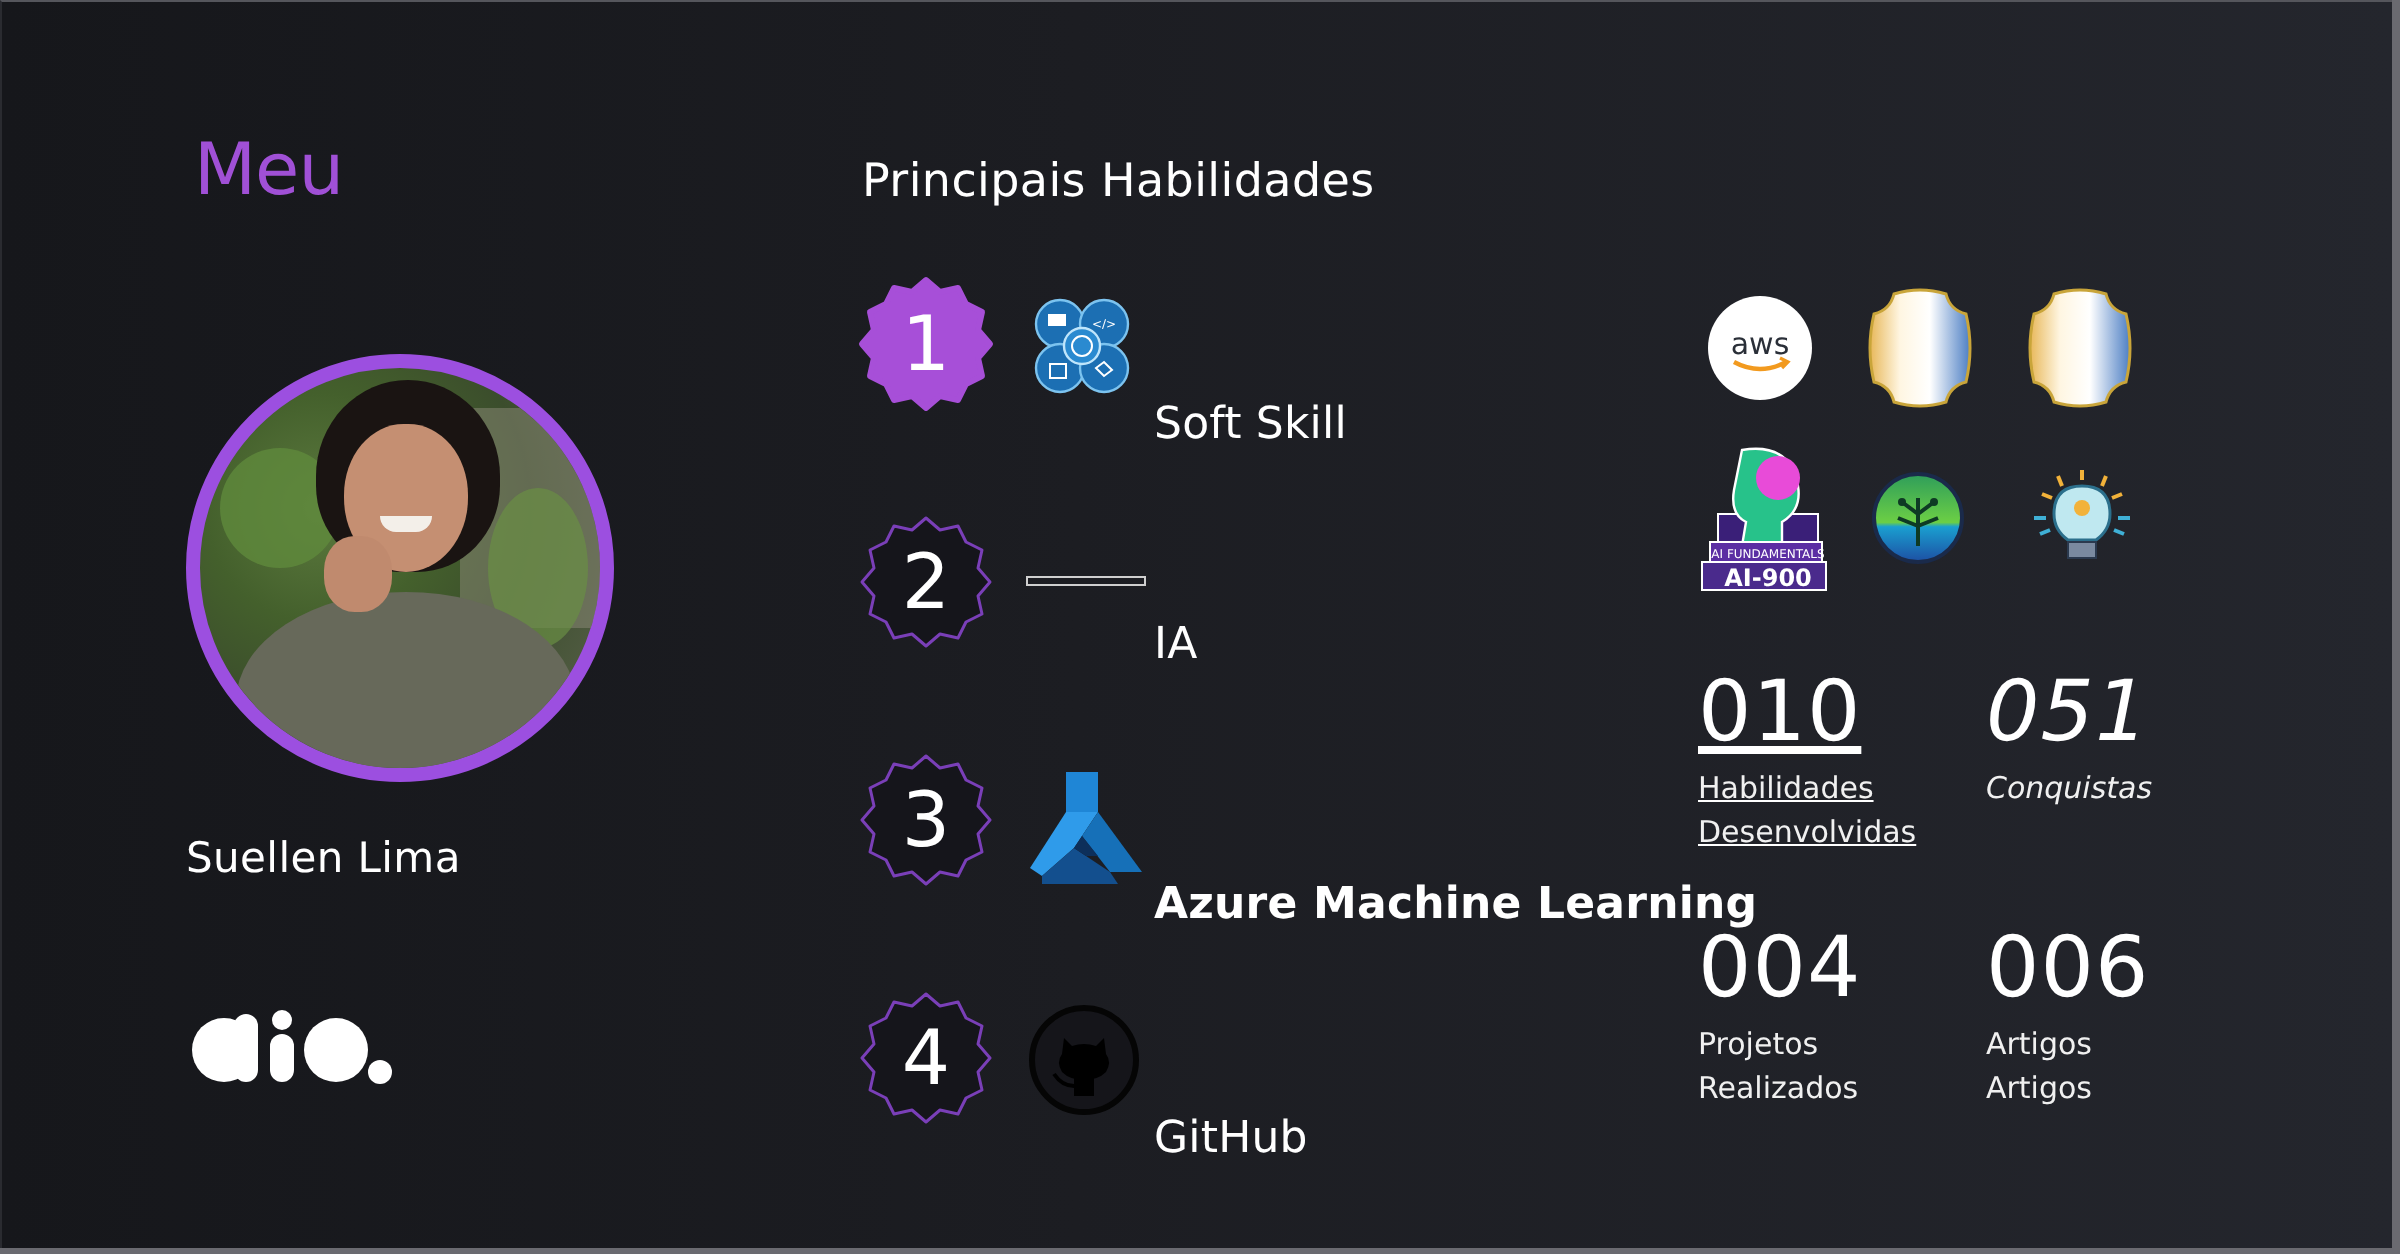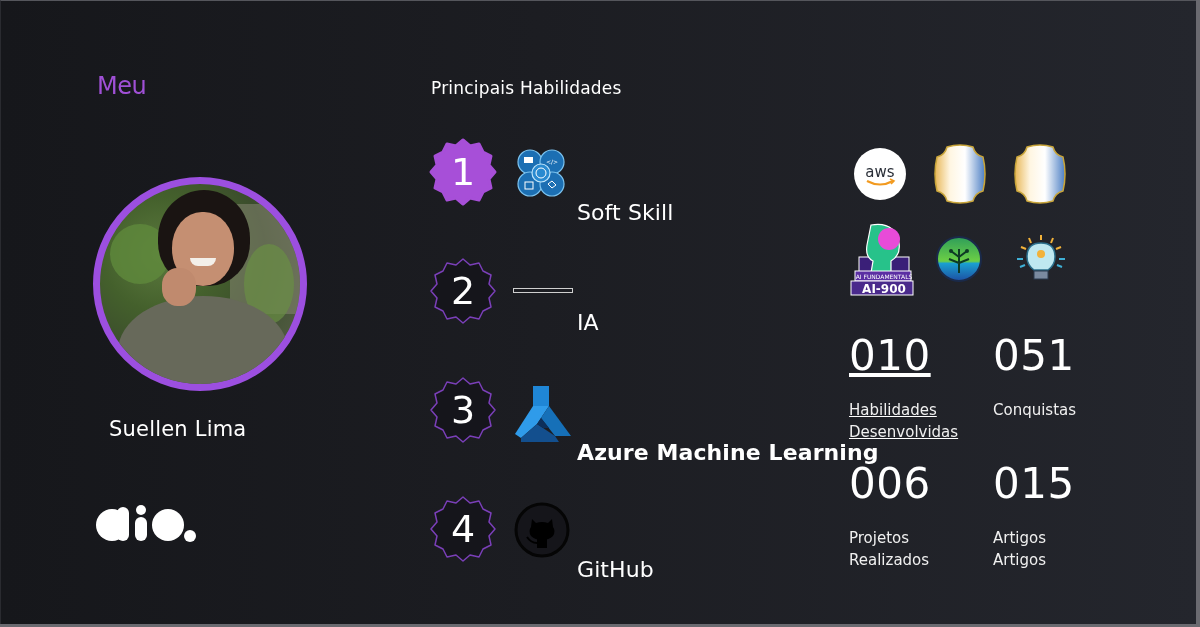--- a/index.html
+++ b/index.html
@@ -7,63 +7,63 @@
     body { font-family: "DejaVu Sans", sans-serif; }
     .card {
       position: absolute; left: 0; top: 0; width: 1196px; height: 624px;
       background: linear-gradient(90deg, #16171b 0%, #1c1d22 45%, #24262d 100%);
       border-top: 1px solid #55565c;
       border-left: 1px solid #2a2b30;
       overflow: hidden;
     }
     .title {
       position: absolute; left: 96px; top: 64px;
-      color: #a050d6; font-size: 24px; line-height: 42px; font-weight: normal;
+      color: #a050d6; font-size: 36px; line-height: 42px; font-weight: normal;
       letter-spacing: -0.5px;
     }
     .avatar {
       position: absolute; left: 92px; top: 176px; width: 214px; height: 214px;
       border-radius: 50%; border: 7px solid #9c4fe0;
       overflow: hidden;
       background: radial-gradient(circle at 30% 35%, #5c7a3e 0%, #44602c 30%, #3b4d2c 55%, #5e6450 100%);
     }
     .avatar .leaf1 { position:absolute; left:10px; top:40px; width:60px; height:60px; border-radius:50%; background:#5f8a3c; opacity:.8; }
     .avatar .leaf2 { position:absolute; right:6px; top:60px; width:50px; height:80px; border-radius:50%; background:#6a8e44; opacity:.7; }
     .avatar .wall { position:absolute; right:0; top:20px; width:70px; height:110px; background:#8c8a78; opacity:.5; }
     .avatar .hair { position:absolute; left:58px; top:6px; width:92px; height:96px; border-radius:50% 50% 45% 45%; background:#1a1412; }
     .avatar .face { position:absolute; left:72px; top:28px; width:62px; height:74px; border-radius:48% 48% 50% 50%; background:#c58f72; }
     .avatar .smile { position:absolute; left:90px; top:74px; width:26px; height:8px; border-radius:0 0 12px 12px; background:#f3efe9; }
     .avatar .body { position:absolute; left:18px; top:112px; width:170px; height:110px; border-radius:50% 50% 10px 10px; background:#67695a; }
     .avatar .hand { position:absolute; left:62px; top:84px; width:34px; height:38px; border-radius:45%; background:#c08a6e; }
     .name {
-      position: absolute; left: 92px; top: 416px; color: #ffffff; font-size: 21px; letter-spacing: 0.2px; margin-left: 16px;
+      position: absolute; left: 92px; top: 416px; color: #ffffff; font-size: 21px; letter-spacing: 0.2px;
     }
     .dio-logo { position: absolute; left: 94px; top: 500px; width: 104px; height: 44px; }
 
-    .section-title { position: absolute; color: #ffffff; font-size: 17px; letter-spacing: 0.2px; }
+    .section-title { position: absolute; color: #ffffff; font-size: 23px; letter-spacing: 0.2px; }
     .skills-title { left: 430px; top: 77px; }
     .ach-title { left: 843px; top: 76px; }
 
     .skill { position: absolute; left: 428px; height: 70px; width: 460px; }
     .badge { position: absolute; left: 0; top: 0; width: 68px; height: 68px; }
     .badge-num {
       position: absolute; left: 0; top: 0; width: 68px; height: 68px;
       display: flex; align-items: center; justify-content: center;
       color: #ffffff; font-size: 38px;
     }
     .skill-icon { position: absolute; left: 86px; top: 9px; width: 52px; height: 52px; }
     .skill-label { position: absolute; left: 148px; top: 18px; color: #ffffff; font-size: 22px; white-space: nowrap; letter-spacing: 0.1px; margin-top: 44px; }
     .broken-img { position:absolute; left:84px; top:31px; width:60px; height:5px; border:1px solid #cfcfcf; }
 
     .ach-grid { position: absolute; left: 848px; top: 142px; width: 220px; height: 160px; }
     .ach { position: absolute; width: 56px; height: 56px; }
 
     .stat { position: absolute; color: #ffffff; }
     .stat-num { font-size: 42px; line-height: 46px; letter-spacing: 0.5px; }
-    .stat-label { font-size: 15px; line-height: 22px; color: #f0f0f0; margin-top: 20px; }
+    .stat-label { font-size: 15px; line-height: 22px; color: #f0f0f0; margin-top: 4px; }
   </style>
 </head>
 <body>
 
 <div class="card">
 
   <div class="title">
     <div>Meu</div>
   </div>
 
@@ -224,34 +224,34 @@
     </svg>
   </div>
 
   <div class="stat" style="left:848px;top:332px;text-decoration:underline;">
     <div class="stat-num">010</div>
     <div class="stat-label">
       <div>Habilidades</div>
       <div>Desenvolvidas</div>
     </div>
   </div>
-  <div class="stat" style="left:992px;top:332px;">
+  <div class="stat" style="left:992px;top:332px;font-style:italic;">
     <div class="stat-num">051</div>
     <div class="stat-label">
       <div>Conquistas</div>
     </div>
   </div>
   <div class="stat" style="left:848px;top:460px;">
-    <div class="stat-num">006</div>
+    <div class="stat-num">004</div>
     <div class="stat-label">
       <div>Projetos</div>
       <div>Realizados</div>
     </div>
   </div>
   <div class="stat" style="left:992px;top:460px;">
-    <div class="stat-num">015</div>
+    <div class="stat-num">006</div>
     <div class="stat-label">
       <div>Artigos</div>
       <div>Artigos</div>
     </div>
   </div>
 
 </div>
 
 </body></html>

